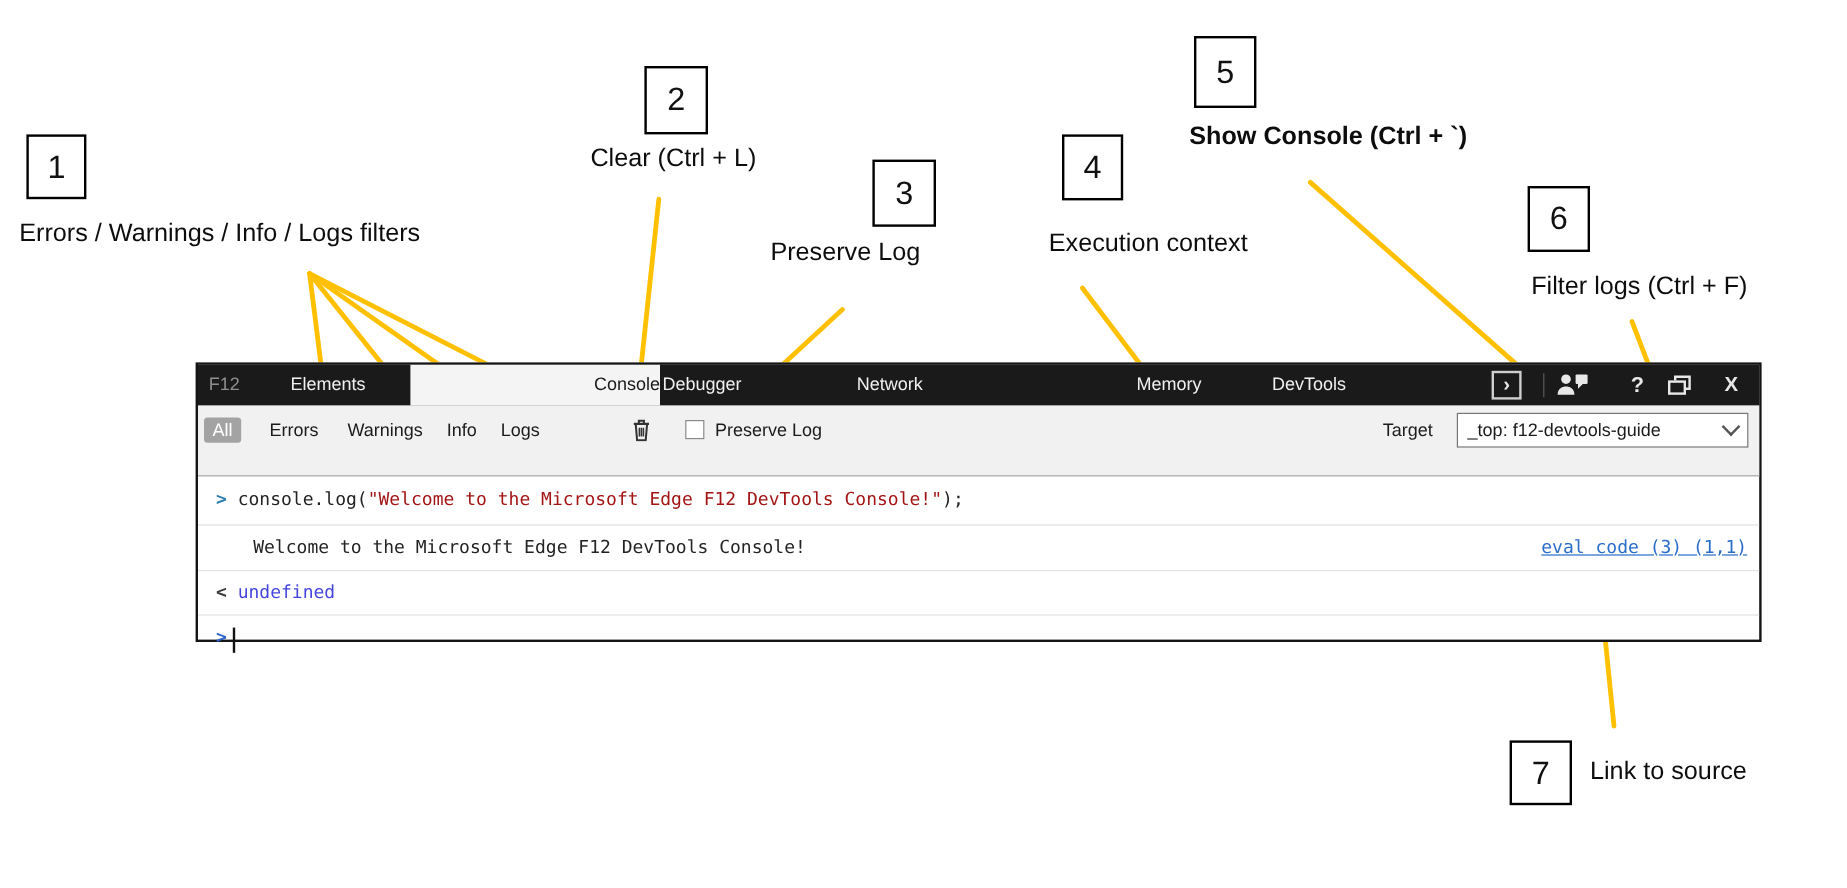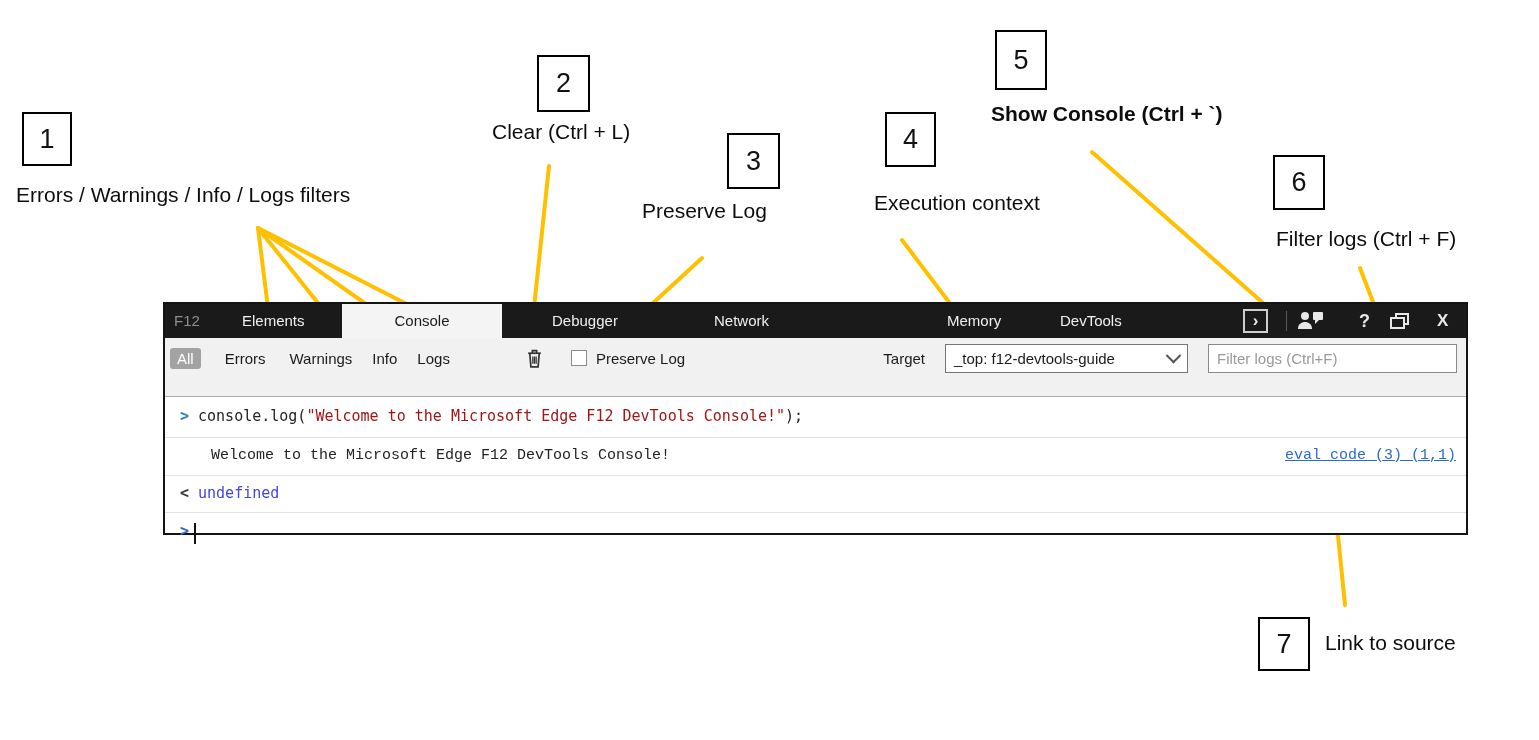--- a/index.html
+++ b/index.html
@@ -19,21 +19,21 @@
   .b6{left:1273px;top:155px;width:52px;height:55px;} .l6{left:1276px;top:227px;}
   .b7{left:1258px;top:617px;width:52px;height:54px;} .l7{left:1325px;top:631px;}
 
   
   .devtools{position:absolute;left:163px;top:302px;width:1305px;height:233px;
             border:2px solid #141414;background:#fff;box-sizing:border-box;}
   .titlebar{position:relative;height:34px;background:#1a1a1a;color:#f0f0f0;font-size:15px;}
   .titlebar .tab{position:absolute;top:0;line-height:34px;white-space:nowrap;cursor:default;}
   .t-f12{left:9px;color:#8f8f8f;}
   .t-elements{left:77px;}
-  .tab-active{left:177px;width:160px;height:34px;background:#f4f4f4;color:#1a1a1a;text-align:center;}
+  .tab-active{left:177px;width:160px;height:34px;background:#f4f4f4;color:#1a1a1a;text-align:right;padding-left:48px;}
   .t-debugger{left:387px;}
   .t-network{left:549px;}
   .t-performance{left:627px;margin-top:36px;}
   .t-memory{left:782px;}
   .t-emulation{left:895px;}
   .ic{position:absolute;}
   .ic-show{left:1078px;top:5px;width:25px;height:24px;border:2px solid #cfcfcf;box-sizing:border-box;
            color:#e8e8e8;text-align:center;line-height:19px;font-weight:bold;font-size:17px;}
   .ic-sep{left:1121px;top:7px;width:1px;height:20px;background:#5a5a5a;}
   .ic-feedback{left:1132px;top:7px;}
@@ -53,21 +53,21 @@
             align-items:center;justify-content:space-between;padding:0 8px;box-sizing:border-box;white-space:nowrap;}
   .chev{width:9px;height:9px;border-right:2px solid #555;border-bottom:2px solid #555;
         transform:rotate(45deg) translate(-2px,-2px);flex:0 0 auto;}
   .filter-input{width:249px;height:29px;border:1px solid #8a8a8a;padding:0 8px;box-sizing:border-box;
                 font-family:"Liberation Sans",sans-serif;font-size:15px;color:#222;}
   .filter-input::placeholder{color:#9a9a9a;}
 
   .console{font-family:"DejaVu Sans Mono","Liberation Mono",monospace;font-size:15px;color:#232323;}
   .crow{position:relative;padding-left:15px;display:flex;align-items:flex-start;box-sizing:border-box;}
   .r1{height:40px;padding-top:10px;}
-  .r2{height:38px;padding-top:9px;border-top:1px solid #e2e2e2;padding-left:46px;font-family:Liberation Mono, monospace;}
+  .r2{height:38px;padding-top:9px;border-top:1px solid #e2e2e2;padding-left:46px;}
   .r3{height:37px;padding-top:8px;border-top:1px solid #e2e2e2;}
   .r4{height:43px;padding-top:9px;border-top:1px solid #e2e2e2;}
   .chev-in{color:#2c7fae;margin-right:9px;font-weight:bold;}
   .chev-out{color:#3c3c3c;margin-right:9px;font-weight:bold;}
   .chev-prompt{color:#2d62cc;margin-right:5px;font-weight:bold;}
   .code{color:#232323;}
   .str{color:#a31515;}
   .undef{color:#4545dd;}
   .srclink{position:absolute;right:10px;top:9px;color:#2a6dc9;text-decoration:underline;cursor:pointer;}
   .cursor{display:inline-block;width:2px;height:21px;background:#111;margin-top:1px;}
@@ -176,21 +176,20 @@
         </span>
         <span class="checkbox"></span>
         <span>Preserve Log</span>
       </div>
       <div class="tb-right">
         <span>Target</span>
         <div class="dropdown">
           <span>_top: f12-devtools-guide</span>
           <span class="chev"></span>
         </div>
-        <input class="filter-input" type="text" placeholder="Filter logs (Ctrl+F)" style="">
       </div>
     </div>
 
     <div class="console">
       <div class="crow r1">
         <span class="chev-in">&gt;</span>
         <span>
           <span class="code">console.log(</span><span class="str">"Welcome to the Microsoft Edge F12 DevTools Console!"</span><span class="code">);</span>
         </span>
       </div>

